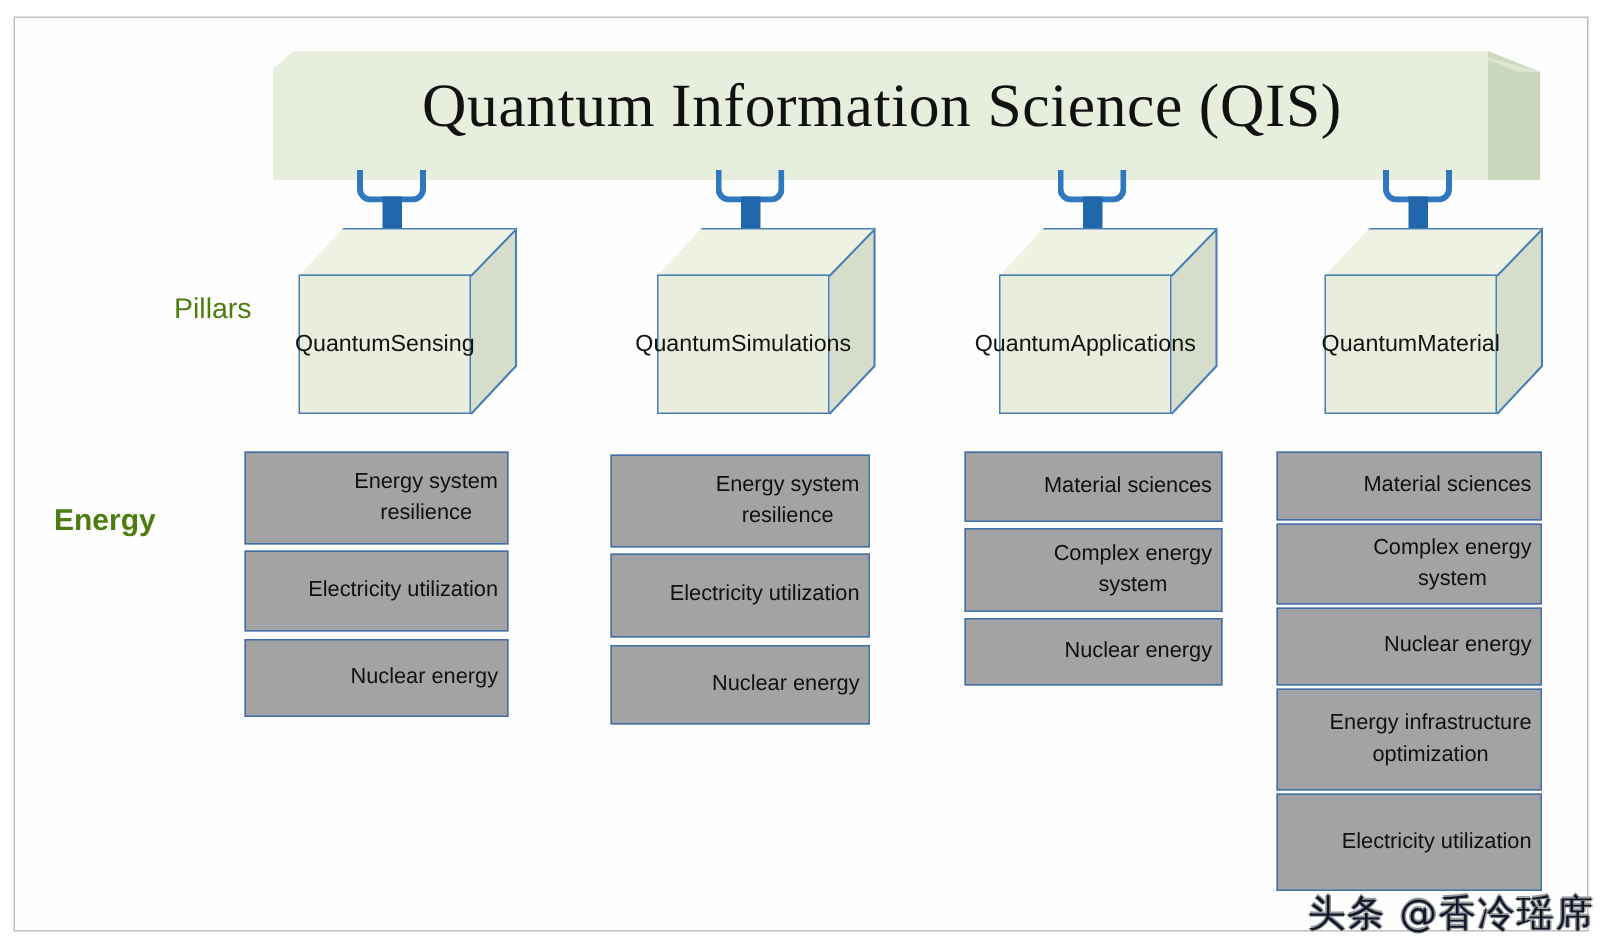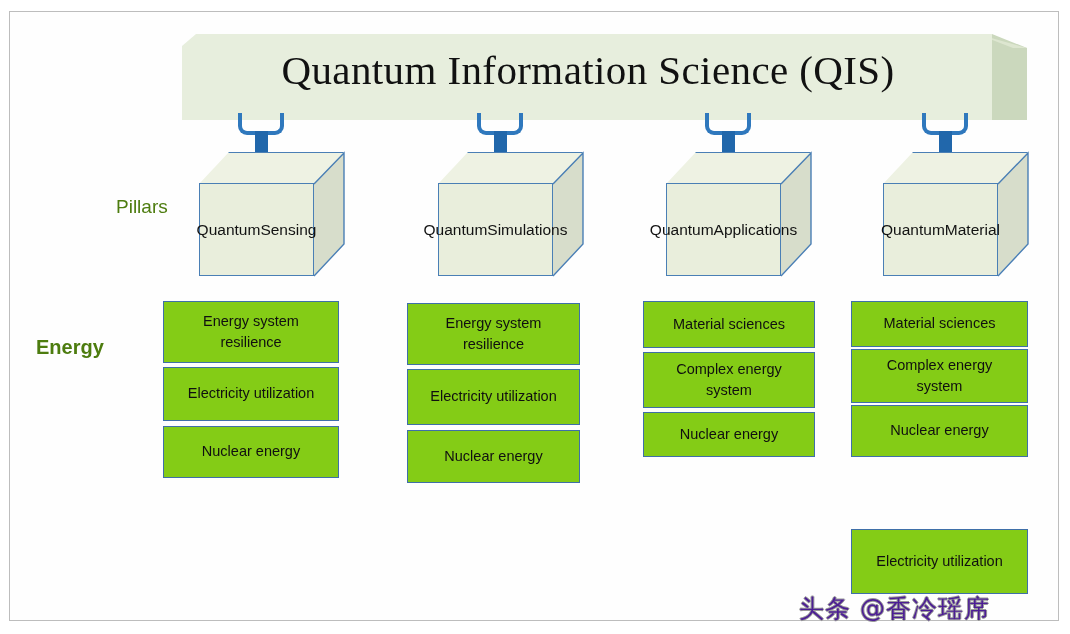--- a/index.html
+++ b/index.html
@@ -142,26 +142,26 @@
   .cube svg.cube-lines {
     position: absolute;
     left: 0; top: 0;
     width: 146px; height: 125px;
     overflow: visible;
   }
 
   
   .appbox {
     position: absolute;
-    background: #84cc16;
+    background: #a3a3a3;
     border: 1.5px solid #3f6fa8;
     box-sizing: border-box;
     display: flex;
     align-items: center;
-    justify-content: center;
+    justify-content: flex-end;
     text-align: center;
     font-size: 14.5px;
     color: #101010;
     line-height: 1.45;
     padding: 2px 6px;
   }
 
   
   .side-label {
     position: absolute;
@@ -178,24 +178,24 @@
     left: 36px;
     top: 334px;
     font-size: 20px;
     width: 140px;
     font-weight: bold;
   }
 
   
   #watermark {
     position: absolute;
-    left: 799px;
+    left: 872px;
     top: 592px;
     font-size: 25px;
-    color: #4c1d95;
+    color: #0f172a;
     font-family: "DejaVu Sans", sans-serif;
     letter-spacing: 1px;
     white-space: nowrap;
     text-shadow:
        1px 0 0 #9a9a9a, -1px 0 0 #9a9a9a,
        0 1px 0 #9a9a9a, 0 -1px 0 #9a9a9a;
     pointer-events: none;
   }
 </style>
 </head>
@@ -341,20 +341,26 @@
     <div>
       <span>Complex energy</span><br>
       <span>system</span>
     </div>
   </div>
   <div class="appbox" style="left:851px; top:405px; width:177px; height:52px;">
     <div>
       <span>Nuclear energy</span>
     </div>
   </div>
+  <div class="appbox" style="left:851px; top:459px; width:177px; height:68px;">
+    <div>
+      <span>Energy infrastructure</span><br>
+      <span>optimization</span>
+    </div>
+  </div>
   <div class="appbox" style="left:851px; top:529px; width:177px; height:65px;">
     <div>
       <span>Electricity utilization</span>
     </div>
   </div>
 
   <div class="side-label" id="label-pillars">Pillars</div>
   <div class="side-label" id="label-energy">
     <div>Energy</div>
   </div>

